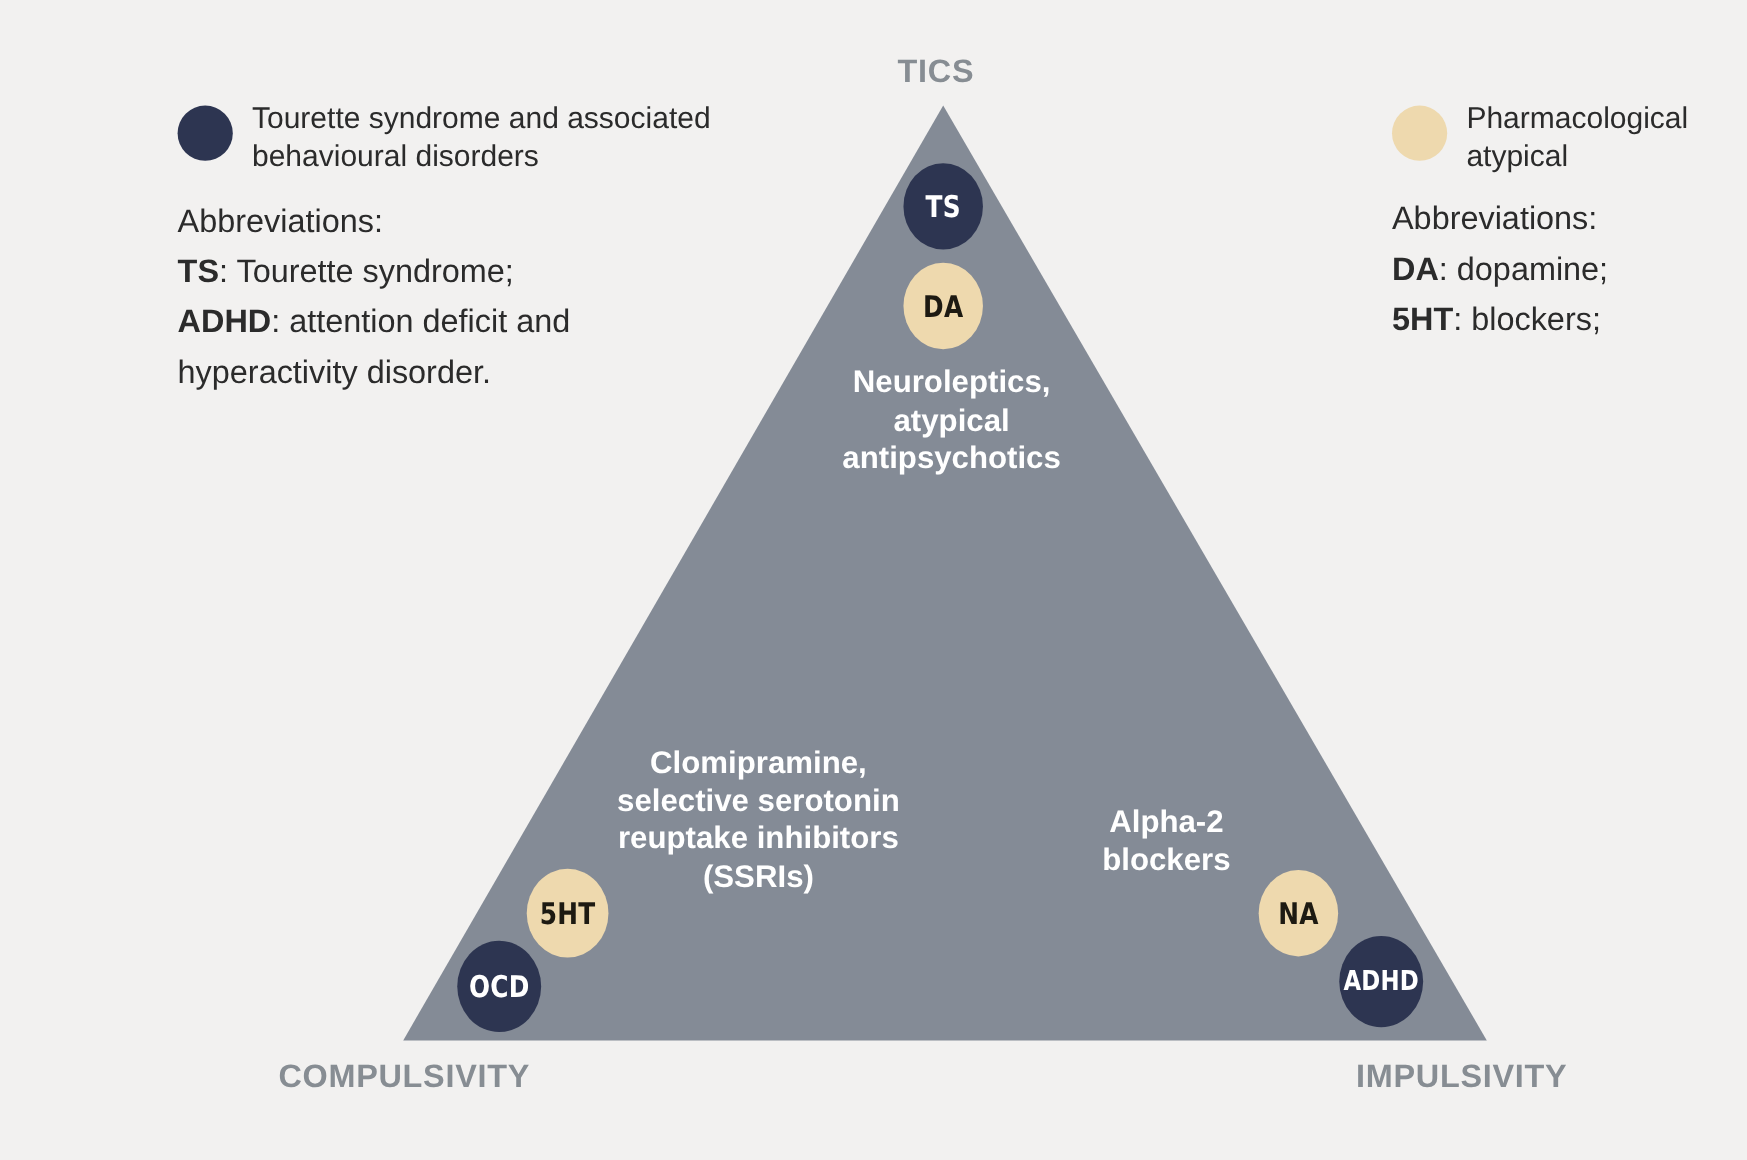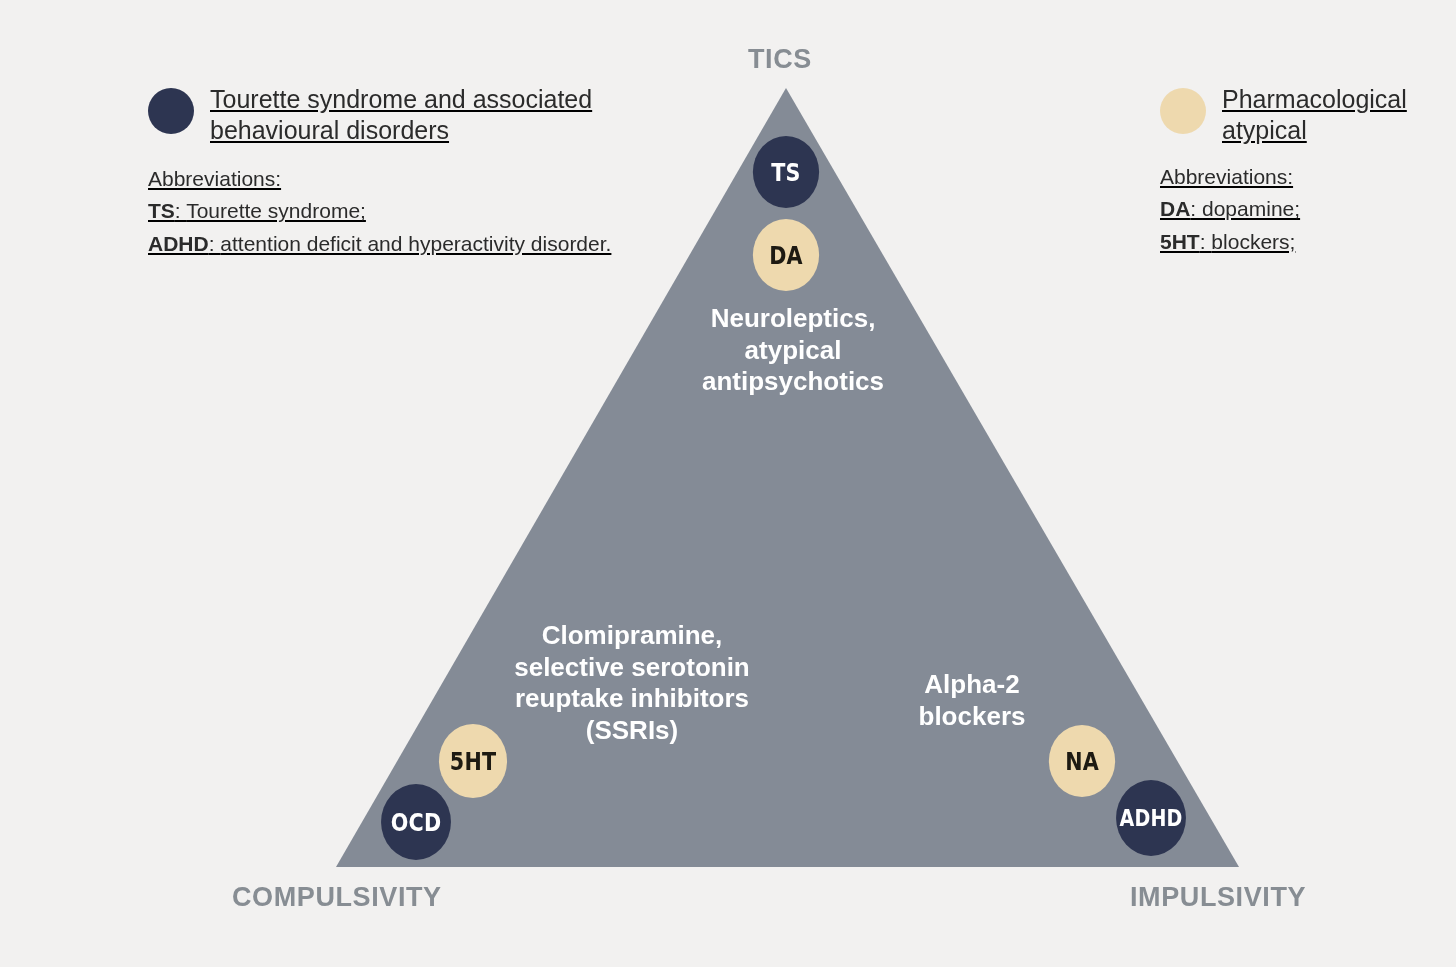--- a/index.html
+++ b/index.html
@@ -83,21 +83,20 @@
     line-height: 1.22;
     text-align: center;
   }
   #treat-neuro { left: 600px; top: 303px; width: 258px; }
   #treat-ssri  { left: 428px; top: 620px; width: 280px; }
   #treat-alpha { left: 828px; top: 669px; width: 160px; }
 
   
   .legend {
     position: absolute;
-    text-decoration: underline;
   }
   #legend-left  { left: 84px;  top: 84px; width: 470px; }
   #legend-right { left: 1096px; top: 84px; width: 330px; }
 
   .legend-head {
     display: flex;
     align-items: flex-start;
     gap: 16px;
   }
   .legend-dot {
@@ -113,21 +112,21 @@
   .legend-title {
     color: #2b2b2b;
     font-size: 25px;
     line-height: 1.25;
     font-weight: normal;
   }
 
   .abbrev {
     margin-top: 14px;
     color: #2b2b2b;
-    font-size: 21px;
+    font-size: 27px;
     line-height: 1.56;
   }
   #legend-left .abbrev { margin-top: 16px; }
   .abbrev-line { white-space: nowrap; }
   .abbrev-line.wrap { white-space: normal; }
   .abbrev b { font-weight: bold; }
 </style>
 </head>
 <body>
 

